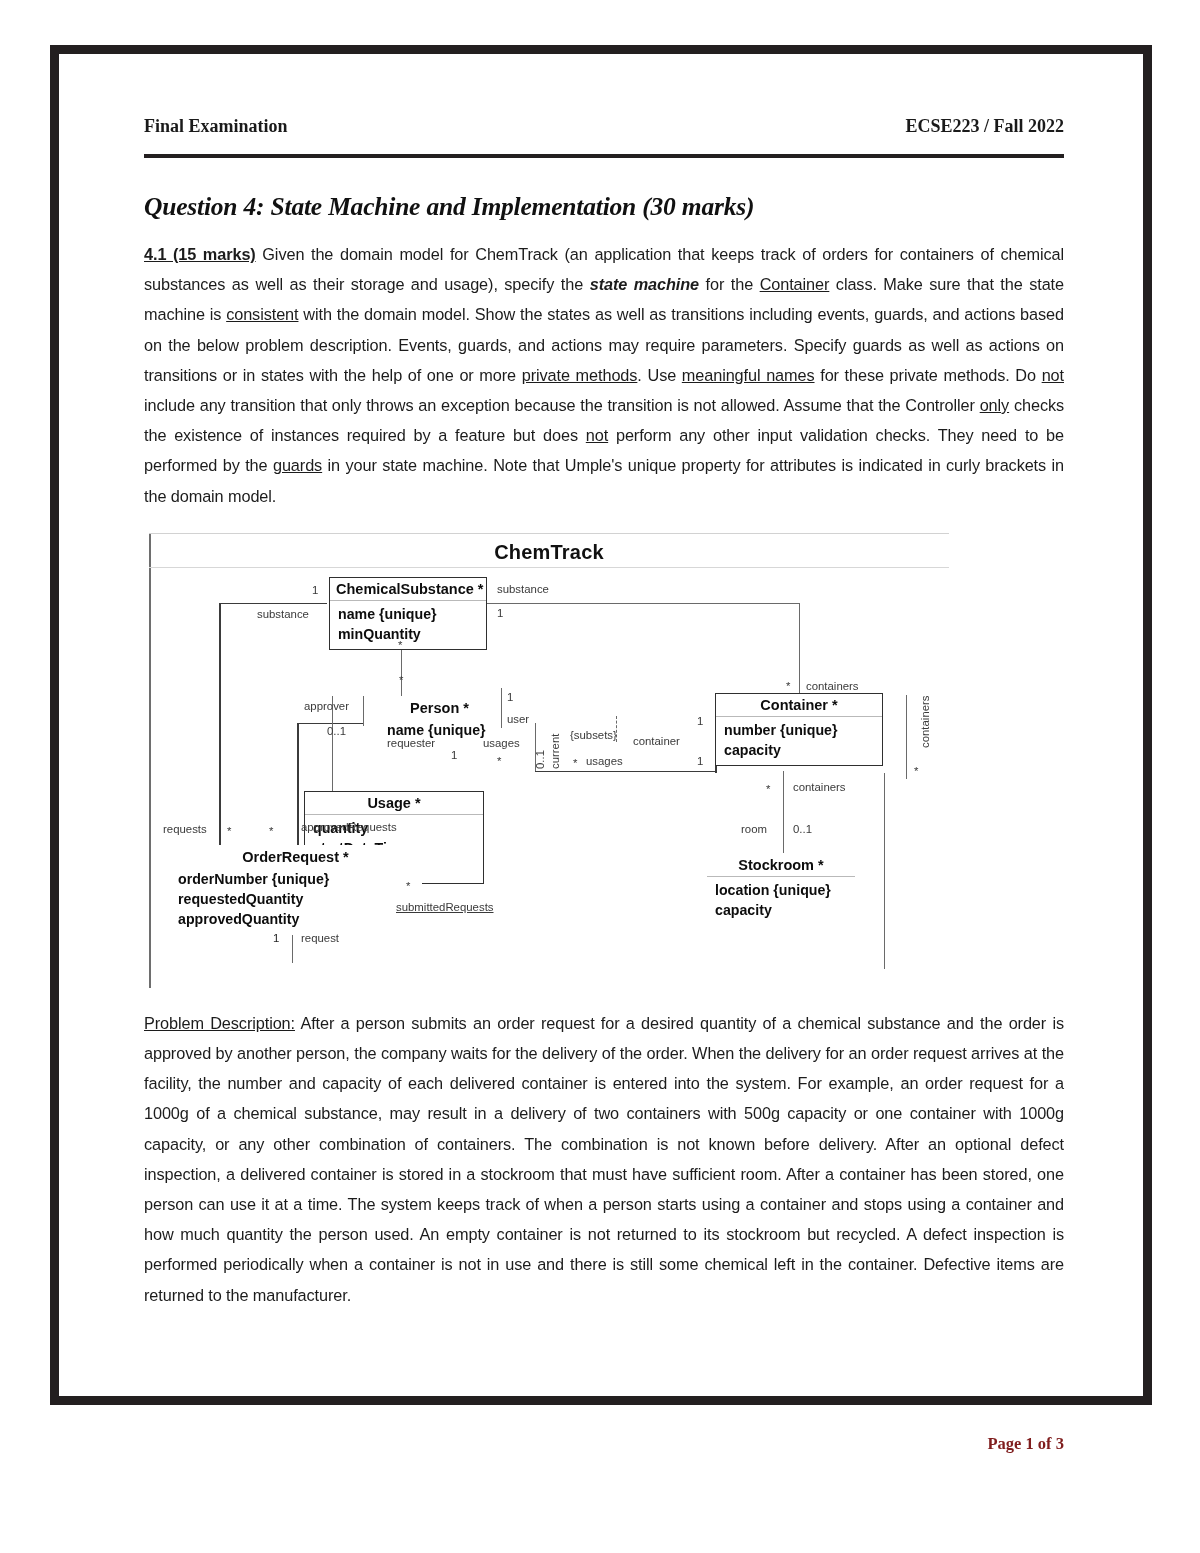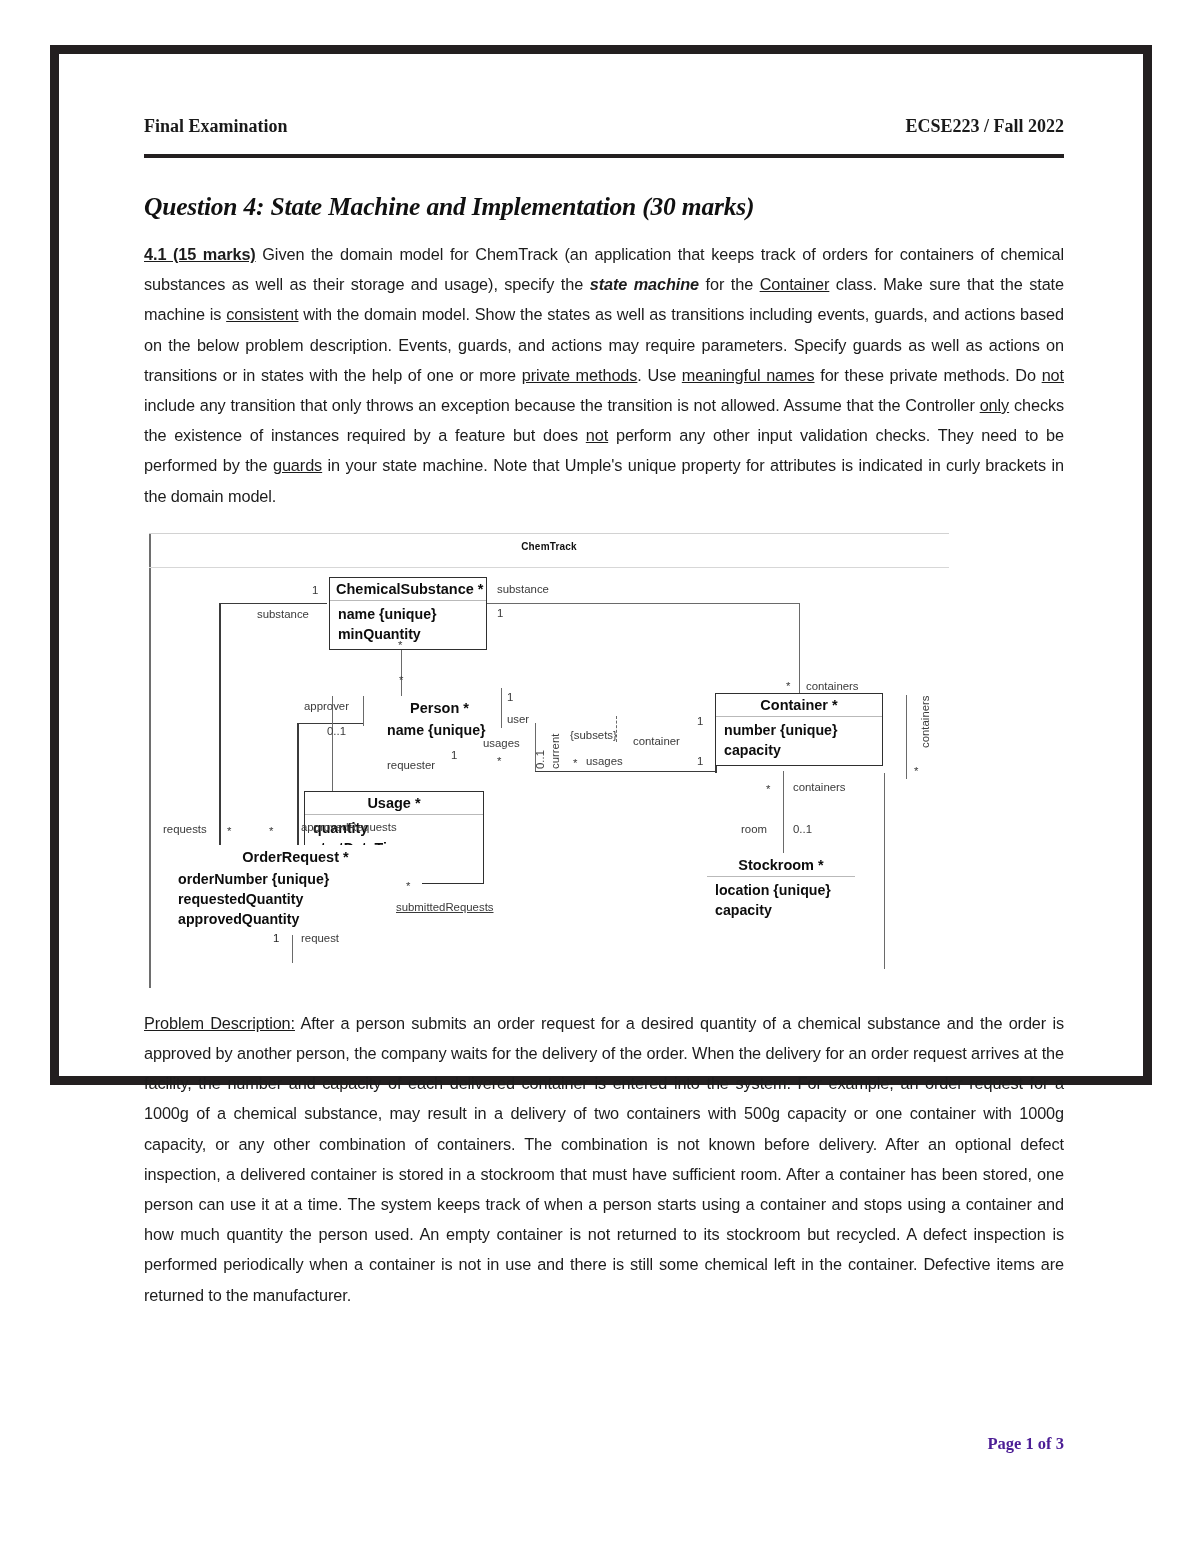--- a/index.html
+++ b/index.html
@@ -13,21 +13,21 @@
     font-family: "Liberation Sans", sans-serif;
     overflow: hidden;
   }
 
   
   #page-frame {
     position: absolute;
     left: 50px;
     top: 45px;
     width: 1102px;
-    height: 1040px;
+    height: 1360px;
     border: 9px solid #231f20;
     box-sizing: border-box;
     background: #ffffff;
   }
   #page-inner {
     position: absolute;
     left: 85px;
     top: 60px;
     width: 920px;
     height: 1400px;
@@ -89,21 +89,21 @@
     position: absolute; left: 0; top: 0;
     width: 800px; height: 1px; background: #d2d2d2;
   }
   #uml-figure .frame-title-rule {
     position: absolute; left: 0; top: 34px;
     width: 800px; height: 1px; background: #d7d7d7;
   }
   #uml-figure .frame-title {
     position: absolute; left: 0; top: 8px; width: 800px;
     text-align: center;
-    font-size: 10px; font-weight: bold; color: #111;
+    font-size: 20px; font-weight: bold; color: #111;
     letter-spacing: .2px;
   }
 
   
   .umlbox {
     position: absolute;
     background: #ffffff;
     border: 1.6px solid #2f2f2f;
     box-sizing: border-box;
   }
@@ -153,21 +153,21 @@
   
   #doc-footer {
     position: absolute;
     left: 85px;
     top: 1380px;
     width: 920px;
     text-align: right;
     font-family: "Liberation Serif", serif;
     font-weight: bold;
     font-size: 16.5px;
-    color: #4c1d95;
+    color: #7f1d1d;
   }
 </style>
 </head>
 <body>
 
 <div id="page-frame">
   <div id="page-inner">
 
     <div id="doc-header">
       <span class="hdr-left">Final Examination</span>
@@ -268,21 +268,21 @@
 
       <div class="lbl" style="left:108px; top:75px;">substance</div>
       <div class="lbl" style="left:163px; top:51px;">1</div>
       <div class="lbl" style="left:348px; top:50px;">substance</div>
       <div class="lbl" style="left:348px; top:74px;">1</div>
       <div class="lbl" style="left:249px; top:106px;">*</div>
       <div class="lbl" style="left:250px; top:141px;">*</div>
 
       <div class="lbl" style="left:155px; top:167px;">approver</div>
       <div class="lbl" style="left:178px; top:192px;">0..1</div>
-      <div class="lbl" style="left:238px; top:226px;text-align:center;">requester</div>
+      <div class="lbl" style="left:238px; top:204px;text-align:center;">requester</div>
       <div class="lbl" style="left:302px; top:216px;">1</div>
 
       <div class="lbl" style="left:358px; top:158px;">1</div>
       <div class="lbl" style="left:358px; top:180px;">user</div>
       <div class="lbl" style="left:334px; top:204px;">usages</div>
       <div class="lbl" style="left:348px; top:222px;">*</div>
 
       <div class="lbl vert" style="left:400px; top:236px;">current</div>
       <div class="lbl vert" style="left:385px; top:236px;">0..1</div>
 

